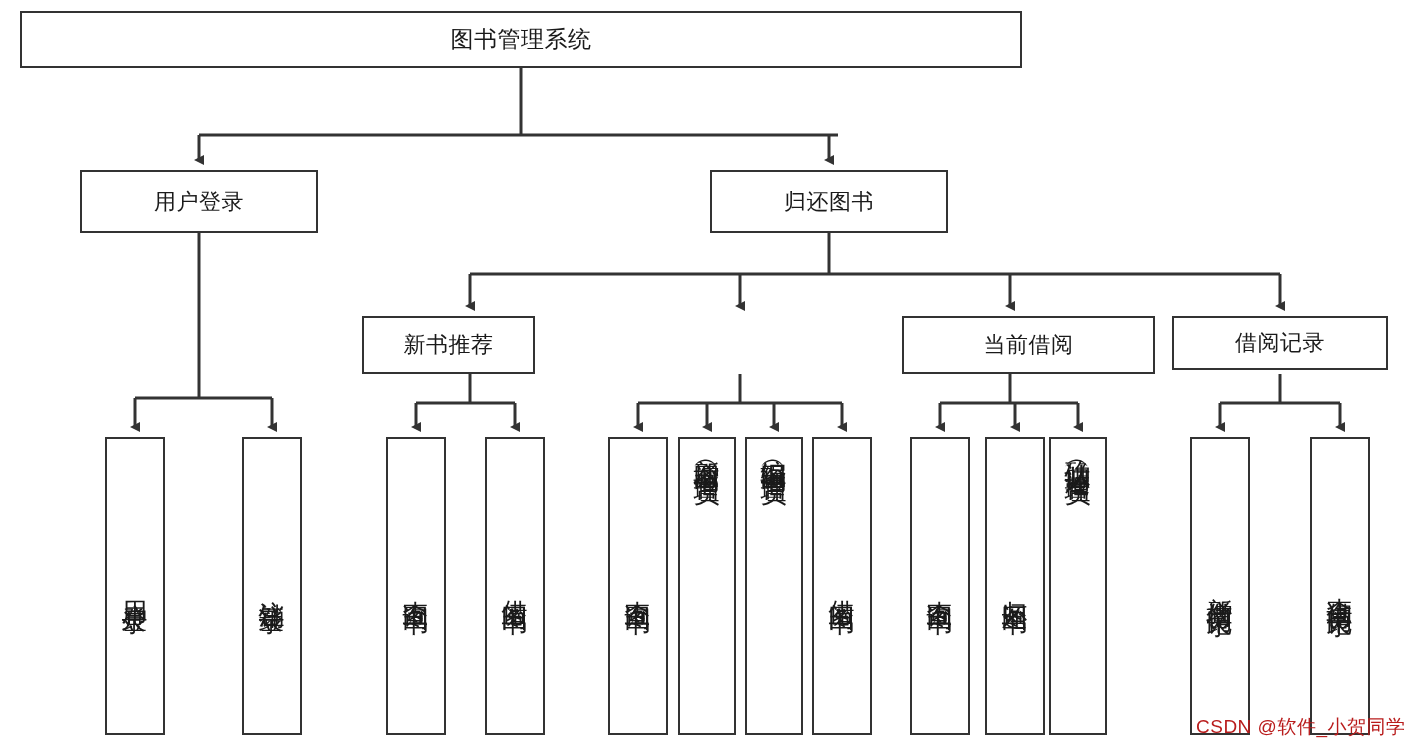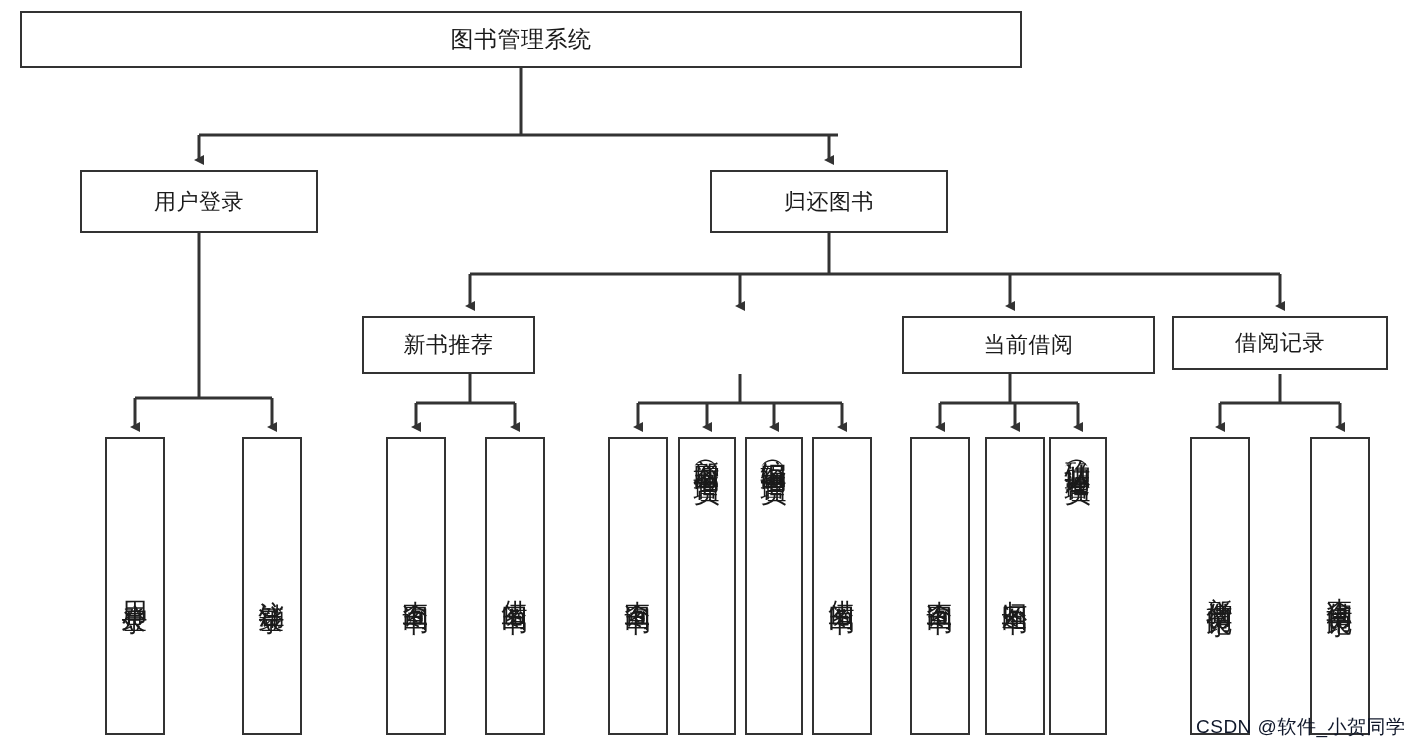--- a/index.html
+++ b/index.html
@@ -61,21 +61,21 @@
     letter-spacing: 3px;
     line-height: 1;
     white-space: nowrap;
   }
   
   .node.v.center {
     align-items: center;
   }
   .watermark {
     position: absolute;
-    color: #0f172a;
+    color: #b91c1c;
     font-size: 19px;
     white-space: nowrap;
     z-index: 5;
     letter-spacing: 0.5px;
   }
 </style>
 </head>
 <body>
 
 <div id="canvas">

